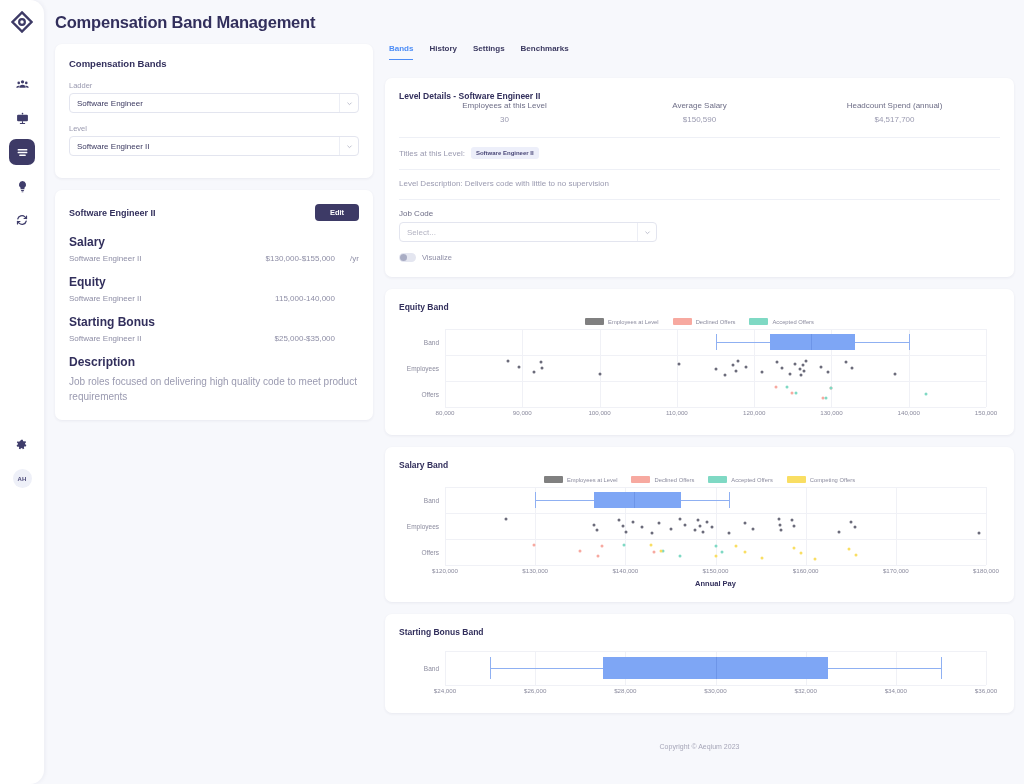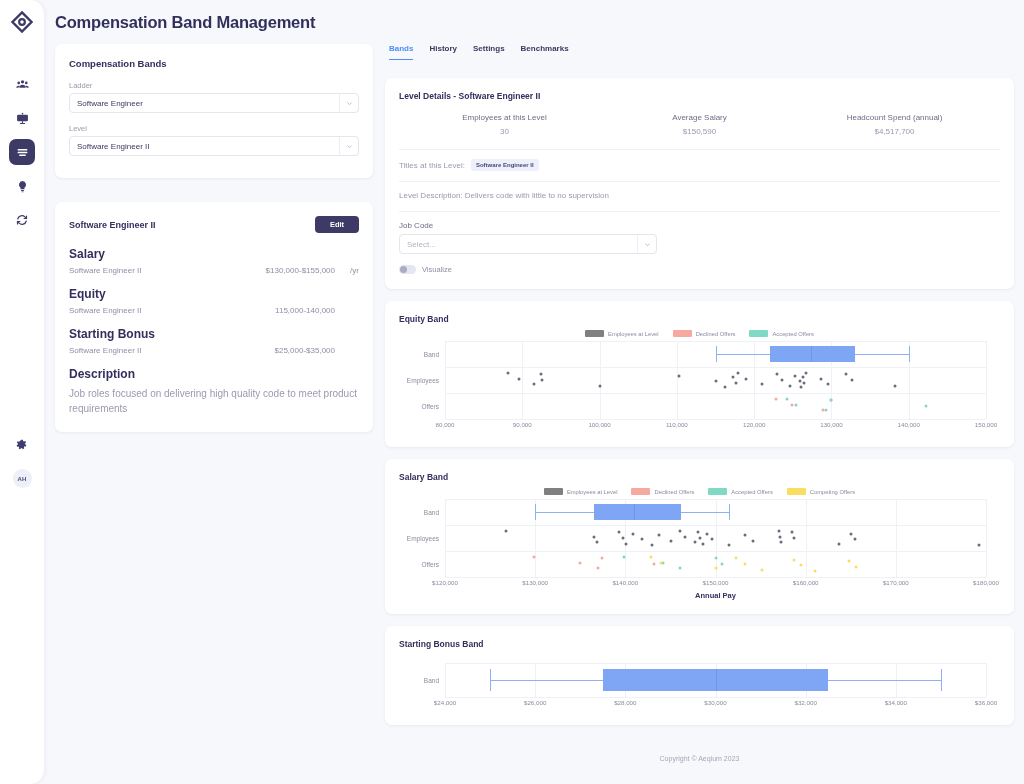--- a/index.html
+++ b/index.html
@@ -40,21 +40,21 @@
     letter-spacing: .2px;
   }
 
   
   .page { flex: 1 1 auto; height: 784px; overflow: hidden; position: relative; }
   .page-title {
     font-size: 16.5px; font-weight: bold; color: #322f5c;
     padding: 13px 0 0 11px; letter-spacing: -.2px;
   }
   .columns { display: flex; gap: 12px; padding: 12px 10px 0 11px; align-items: flex-start; }
-  .left-col { width: 318px; flex: 0 0 318px; display:flex; flex-direction:column; gap: 24px;}
+  .left-col { width: 318px; flex: 0 0 318px; display:flex; flex-direction:column; gap: 12px;}
   .right-col { flex: 1 1 auto; display:flex; flex-direction:column; gap: 12px; }
 
   .card {
     background: #ffffff; border-radius: 7px;
     box-shadow: 0 1px 3px rgba(40,40,90,.07);
   }
 
   
   .cb-card { padding: 14px 14px 22px 14px; }
   .card-heading { font-size: 9.5px; font-weight: bold; color: #322f5c; margin-bottom: 12px; }
@@ -88,21 +88,21 @@
   .sect-row .unit { flex: 0 0 20px; text-align: right; }
   .desc-text { font-size: 10px; color: #9a9ab0; line-height: 1.5; }
 
   
   .tabs { display: flex; gap: 16px; padding: 0 0 0 4px; height: 22px; align-items: flex-start; text-align: center;}
   .tab { font-size: 8px; font-weight: bold; color: #3b3960; padding-bottom: 6px; }
   .tab.active { color: #4d8df6; border-bottom: 1.5px solid #4d8df6; }
 
   
   .ld-card { padding: 13px 14px 15px 14px; }
-  .ld-title { font-size: 8.5px; font-weight: bold; color: #322f5c; margin-bottom: 12px; }
+  .ld-title { font-size: 8.5px; font-weight: bold; color: #322f5c; }
   .stats { display: flex; margin-bottom: 13px; padding: 0 8px;}
   .stat { flex: 1 1 0; text-align: center; }
   .stat-label { font-size: 8px; color: #6d6d86; margin-bottom: 5px; }
   .stat-value { font-size: 8px; color: #9a9ab0; }
   .hr { height: 1px; background: #eef0f6; margin: 0 0 9px 0; }
   .titles-row { display:flex; align-items:center; gap: 6px; font-size: 8px; color: #9a9ab0; margin-bottom: 10px; }
   .badge { background: #edeffa; color: #4a4878; font-size: 6px; font-weight: bold; padding: 3px 5px; border-radius: 3px; }
   .leveldesc { font-size: 8px; color: #9a9ab0; margin-bottom: 11px; }
   .jobcode-label { font-size: 8px; color: #6d6d86; margin-bottom: 4px; }
   .jobcode-select { width: 258px; }

